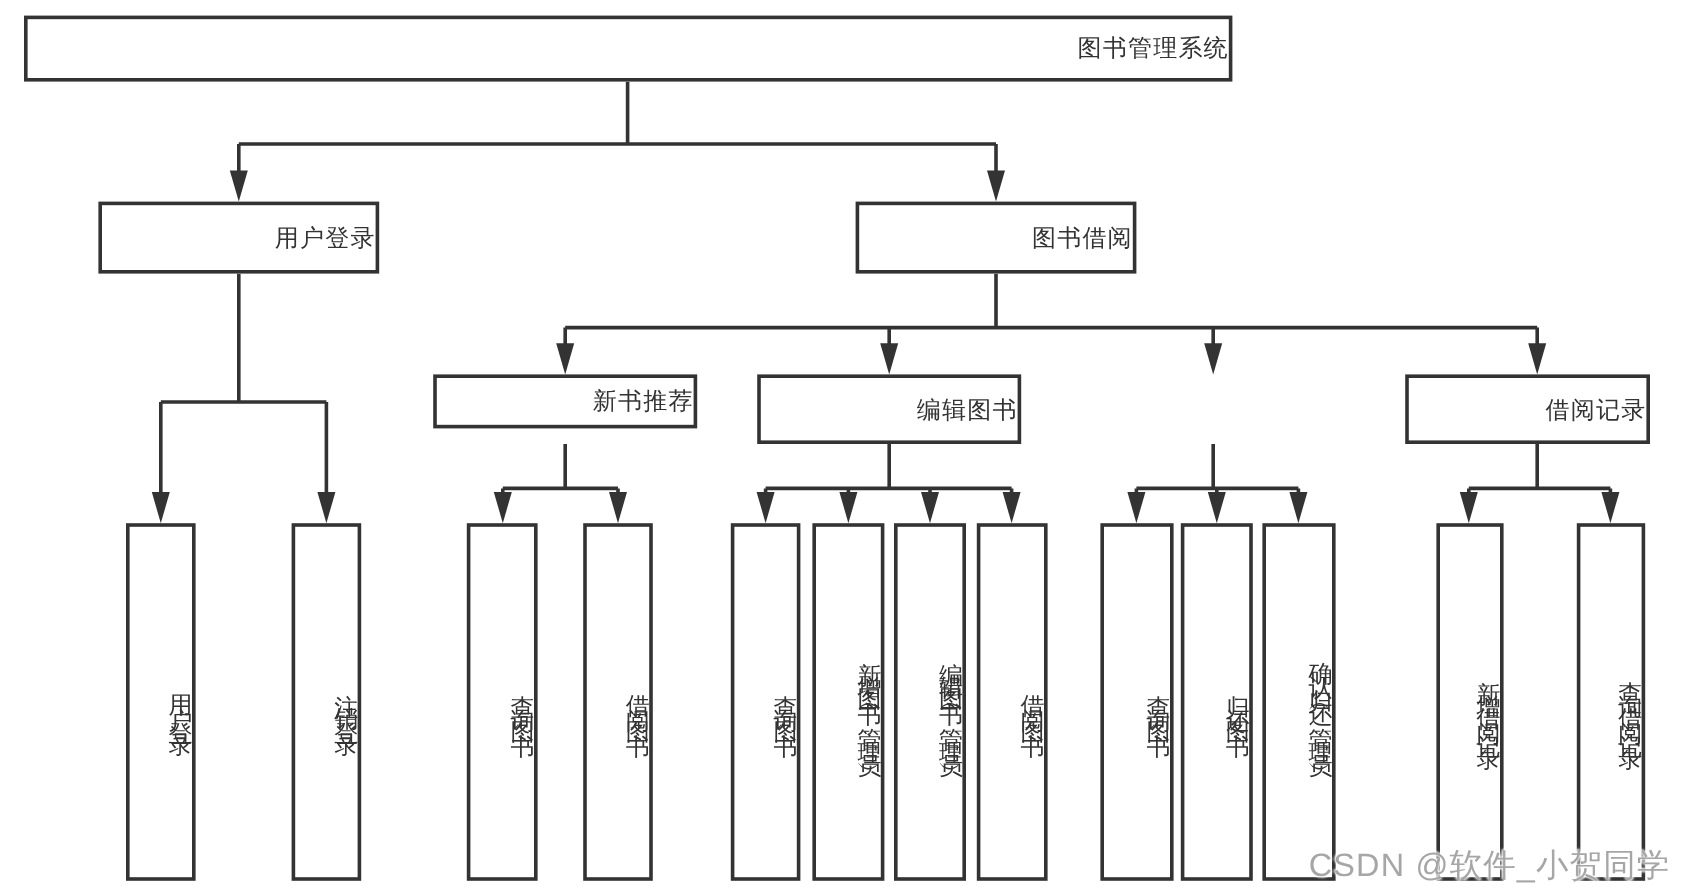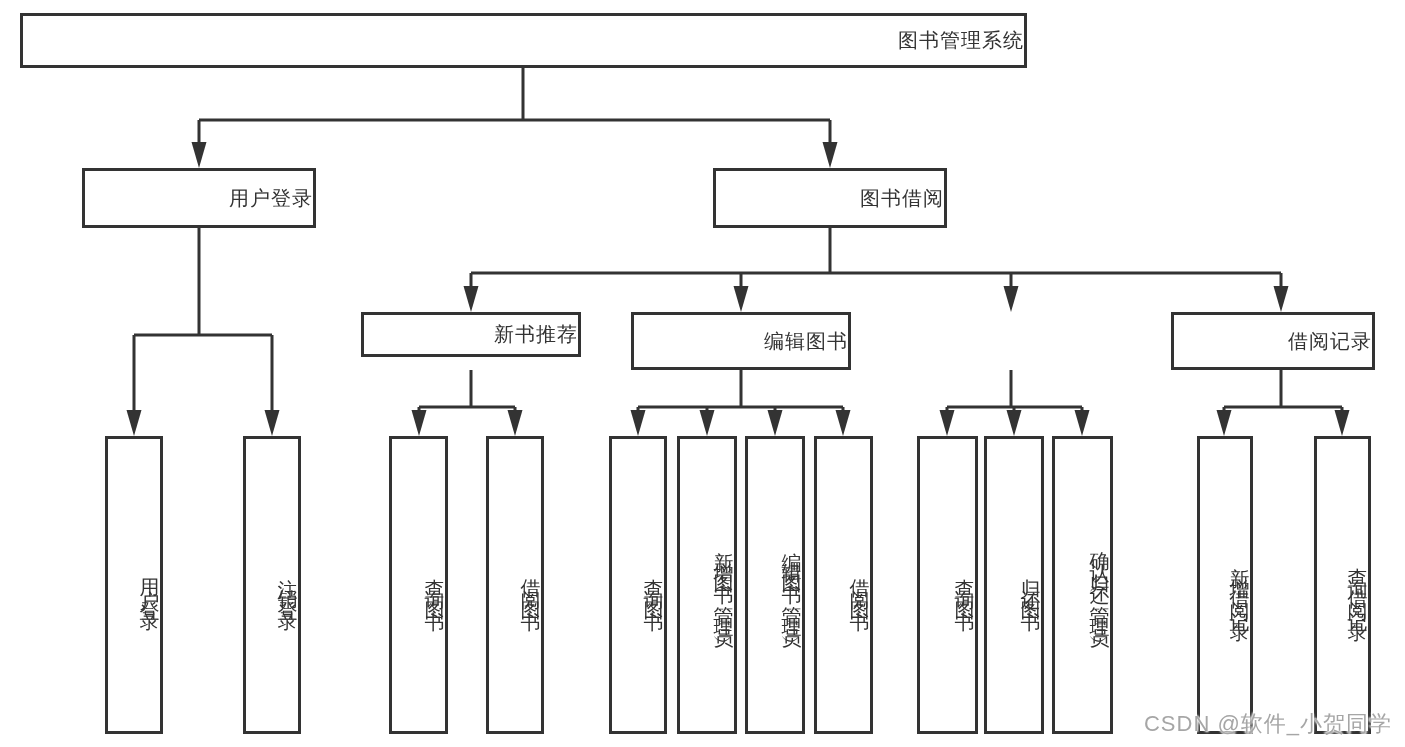--- a/index.html
+++ b/index.html
@@ -34,21 +34,21 @@
     text-orientation:mixed;
     font-size:20px;
     letter-spacing:11px;
     color:#333333;
     line-height:1;
   }
   #watermark{
     position:absolute;
     right:13px;
     bottom:8px;
-    font-size:22px;
+    font-size:27px;
     color:#a6a6a6;
     letter-spacing:1px;
     white-space:nowrap;
     text-shadow:1px 1px 2px #ffffff,-1px -1px 2px #ffffff,0 0 3px #ffffff;
     z-index:5;
   }
 </style>
 </head>
 <body>
 

